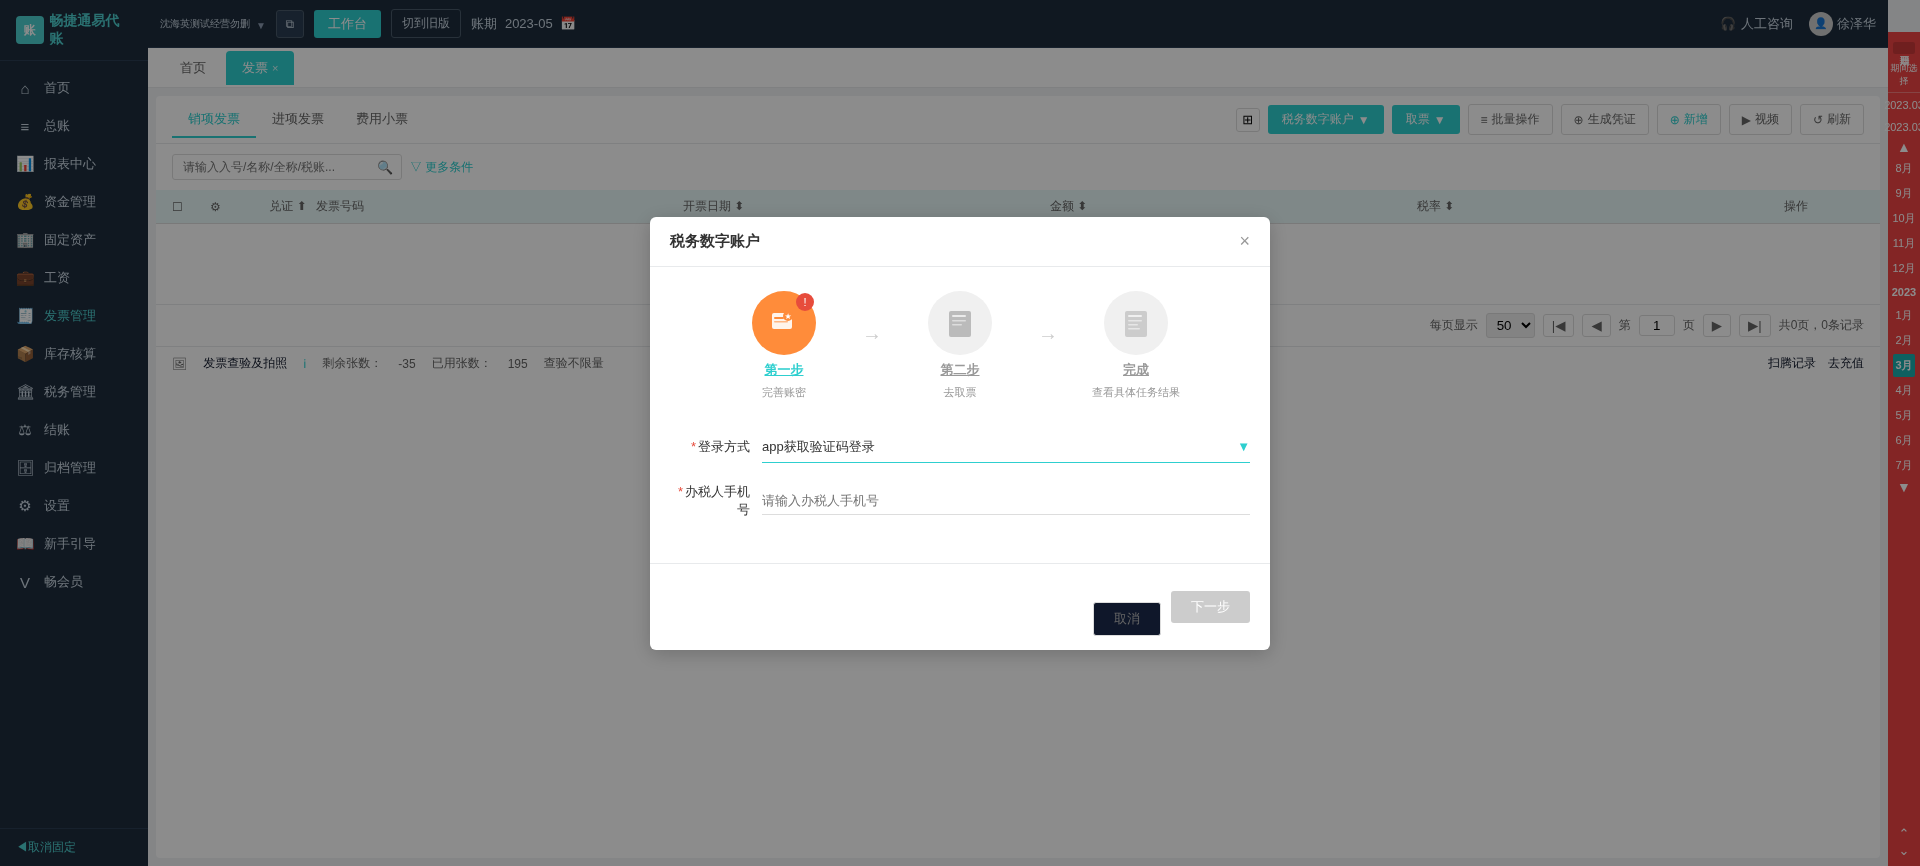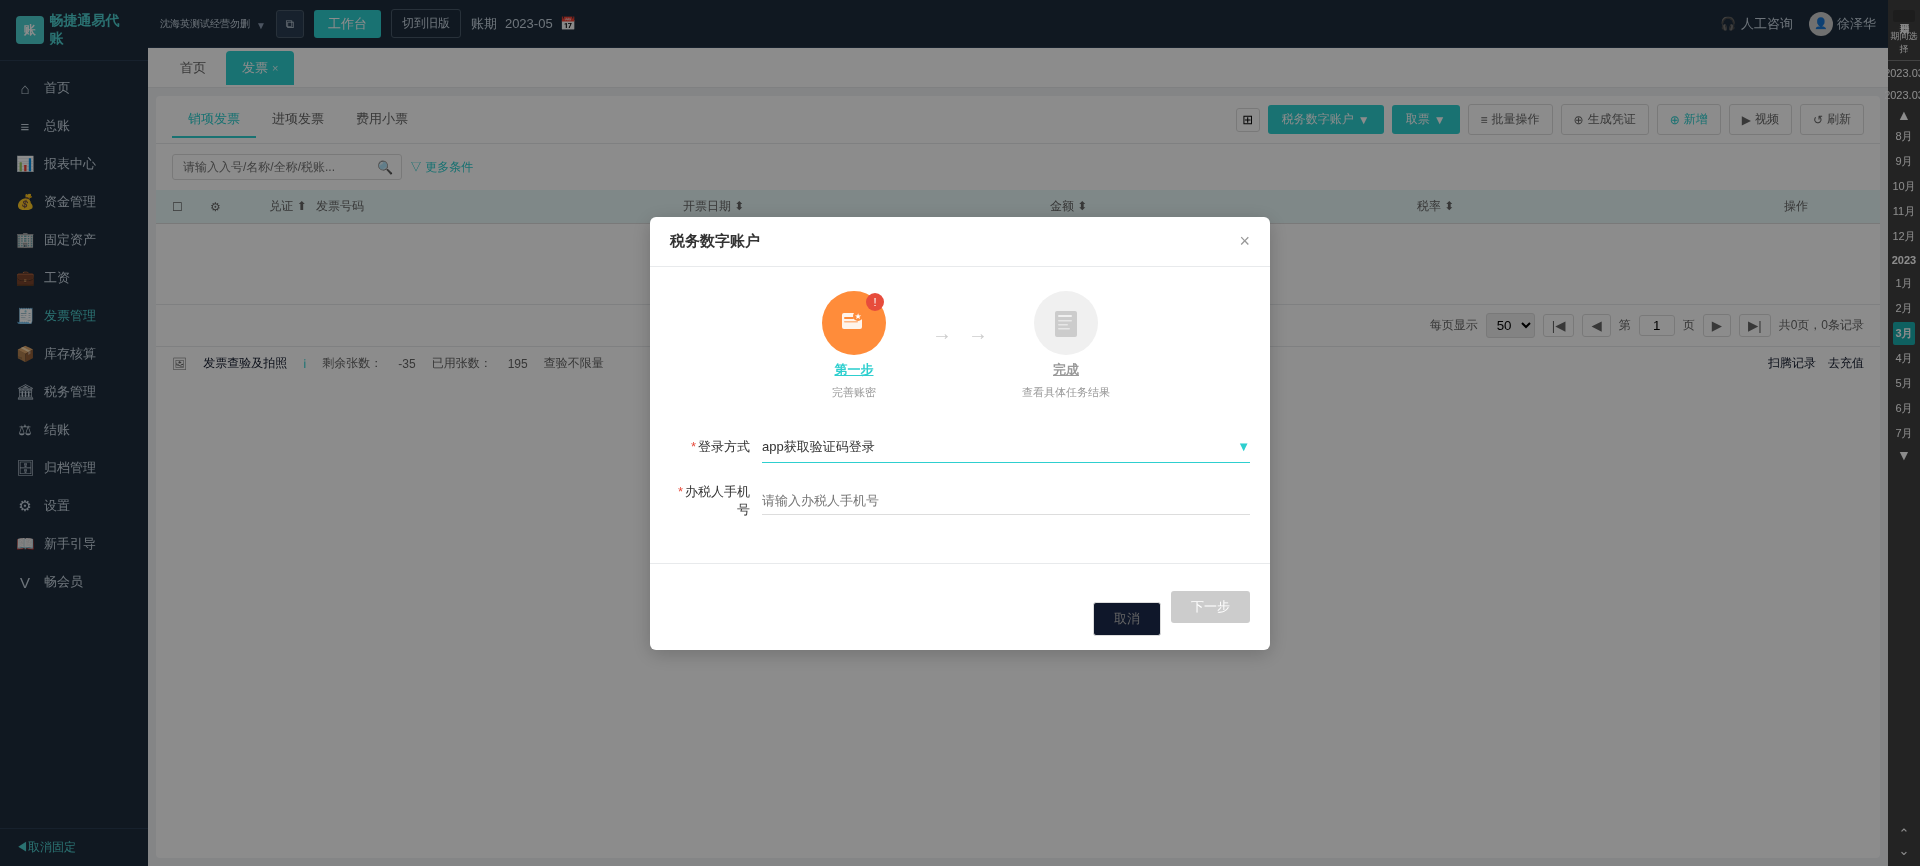--- a/index.html
+++ b/index.html
@@ -57,21 +57,21 @@
     
     .pagination { display: flex; align-items: center; justify-content: flex-end; padding: 8px 16px; border-top: 1px solid #e8eaec; font-size: 12px; color: #666; gap: 8px; }
     .pagination-select { border: 1px solid #ddd; border-radius: 3px; padding: 3px 6px; }
     .pagination-btn { border: 1px solid #ddd; background: white; border-radius: 3px; padding: 3px 8px; cursor: pointer; color: #666; }
 
     
     .page-footer { background: white; padding: 8px 16px; border-top: 1px solid #e8eaec; display: flex; align-items: center; gap: 16px; font-size: 12px; color: #666; }
     .footer-link { color: #0f172a; cursor: pointer; text-align: right; }
 
     
-    .right-panel { width: 32px; background: #404040; display: flex; flex-direction: column; align-items: center; padding: 8px 0; gap: 2px; flex-shrink: 0; }
+    .right-panel { width: 32px; background: #ef4444; display: flex; flex-direction: column; align-items: center; padding: 8px 0; gap: 2px; flex-shrink: 0; margin-top: 32px; }
     .right-panel-month { color: white; font-size: 11px; padding: 4px 2px; cursor: pointer; text-align: center; }
     .right-panel-month.active { background: #1aafaf; border-radius: 2px; font-weight: bold; }
 
     
     .overlay { position: fixed; top: 0; left: 0; width: 100%; height: 100%; background: rgba(0,0,0,0.45); z-index: 100; display: flex; align-items: center; justify-content: center; }
 
     
     .modal { background: white; border-radius: 6px; width: 620px; box-shadow: 0 4px 20px rgba(0,0,0,0.2); overflow: hidden; }
     .modal-header { display: flex; align-items: center; justify-content: space-between; padding: 14px 20px; border-bottom: 1px solid #e8eaec; }
     .modal-title { font-size: 15px; font-weight: bold; color: #333; }
@@ -389,20 +389,32 @@
               <text x="20" y="12" text-anchor="middle" font-size="8" fill="white">★</text>
             </svg>
             <div class="step-badge">!</div>
           </div>
           <span class="step-title active">第一步</span>
           <span class="step-desc">完善账密</span>
         </div>
 
         <span class="step-arrow">→</span>
 
+        <div class="step">
+          <div class="step-icon inactive">
+            <svg width="32" height="32" viewBox="0 0 32 32" fill="none">
+              <rect x="5" y="4" width="22" height="26" rx="2" fill="#bbb"></rect>
+              <rect x="8" y="8" width="14" height="2" rx="1" fill="white" opacity="0.7"></rect>
+              <rect x="8" y="13" width="14" height="1.5" rx="0.75" fill="white" opacity="0.5"></rect>
+              <rect x="8" y="17" width="10" height="1.5" rx="0.75" fill="white" opacity="0.5"></rect>
+            </svg>
+          </div>
+          <span class="step-title inactive">第二步</span>
+          <span class="step-desc">去取票</span>
+        </div>
 
         <span class="step-arrow">→</span>
 
         <div class="step">
           <div class="step-icon inactive">
             <svg width="32" height="32" viewBox="0 0 32 32" fill="none">
               <rect x="5" y="4" width="22" height="26" rx="2" fill="#ccc"></rect>
               <rect x="8" y="8" width="14" height="2" rx="1" fill="white" opacity="0.7"></rect>
               <rect x="8" y="13" width="14" height="1.5" rx="0.75" fill="white" opacity="0.5"></rect>
               <rect x="8" y="17" width="10" height="1.5" rx="0.75" fill="white" opacity="0.5"></rect>

